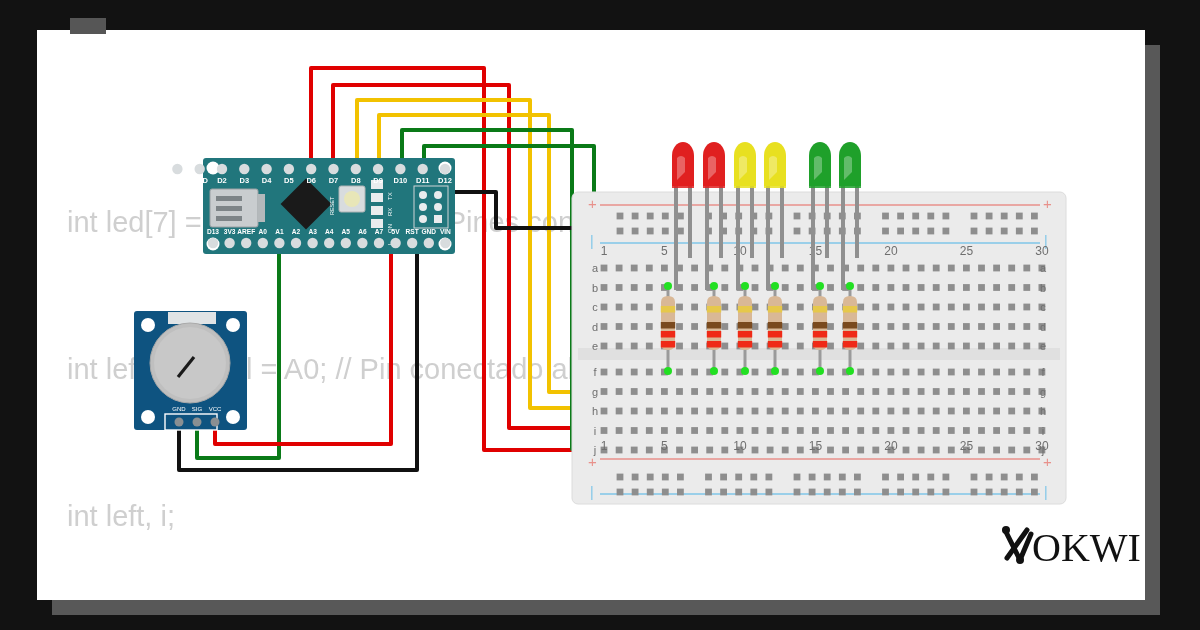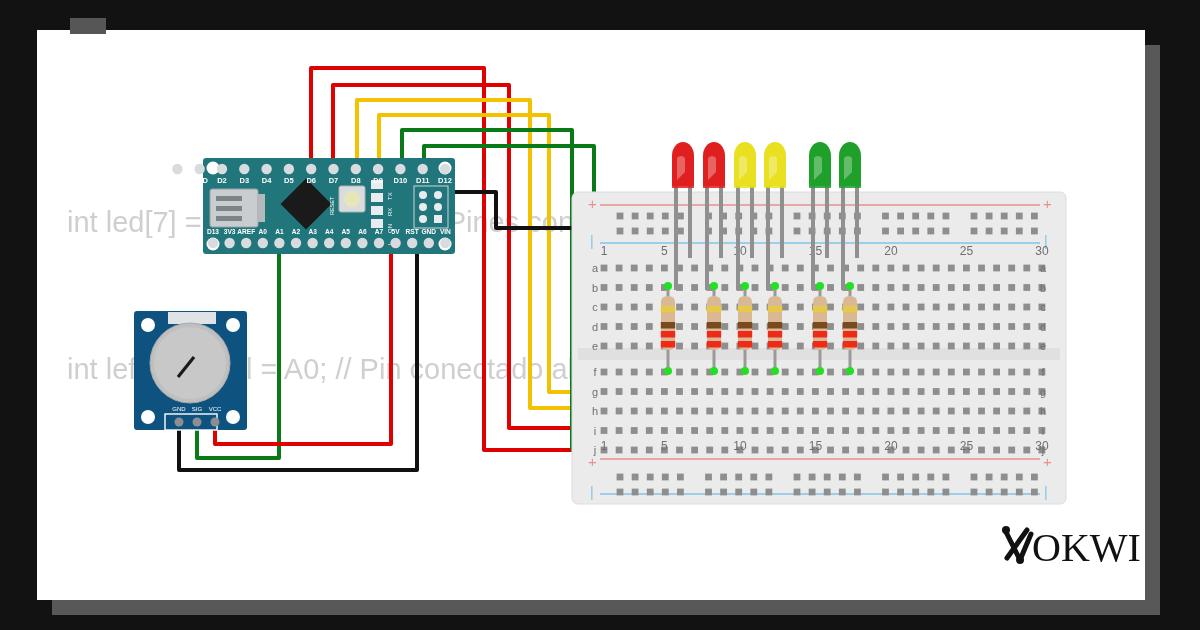--- a/index.html
+++ b/index.html
@@ -53,20 +53,21 @@
 <body>
 
 <div id="stage">
 
   <div class="panel-shadow"></div>
   <div class="panel"></div>
 
   <div class="code">
     <div>int led[7] = {2, 3, 4, 5, 6, 7}; // Pines conectados a los LEDs</div>
     <div>int leftChannel = A0; // Pin conectado al potenciómetro</div>
+    <div>int left, i;</div>
     
     
     
     
     
     
   </div>
 
   <svg id="diagram" viewBox="0 0 1200 630">
 

